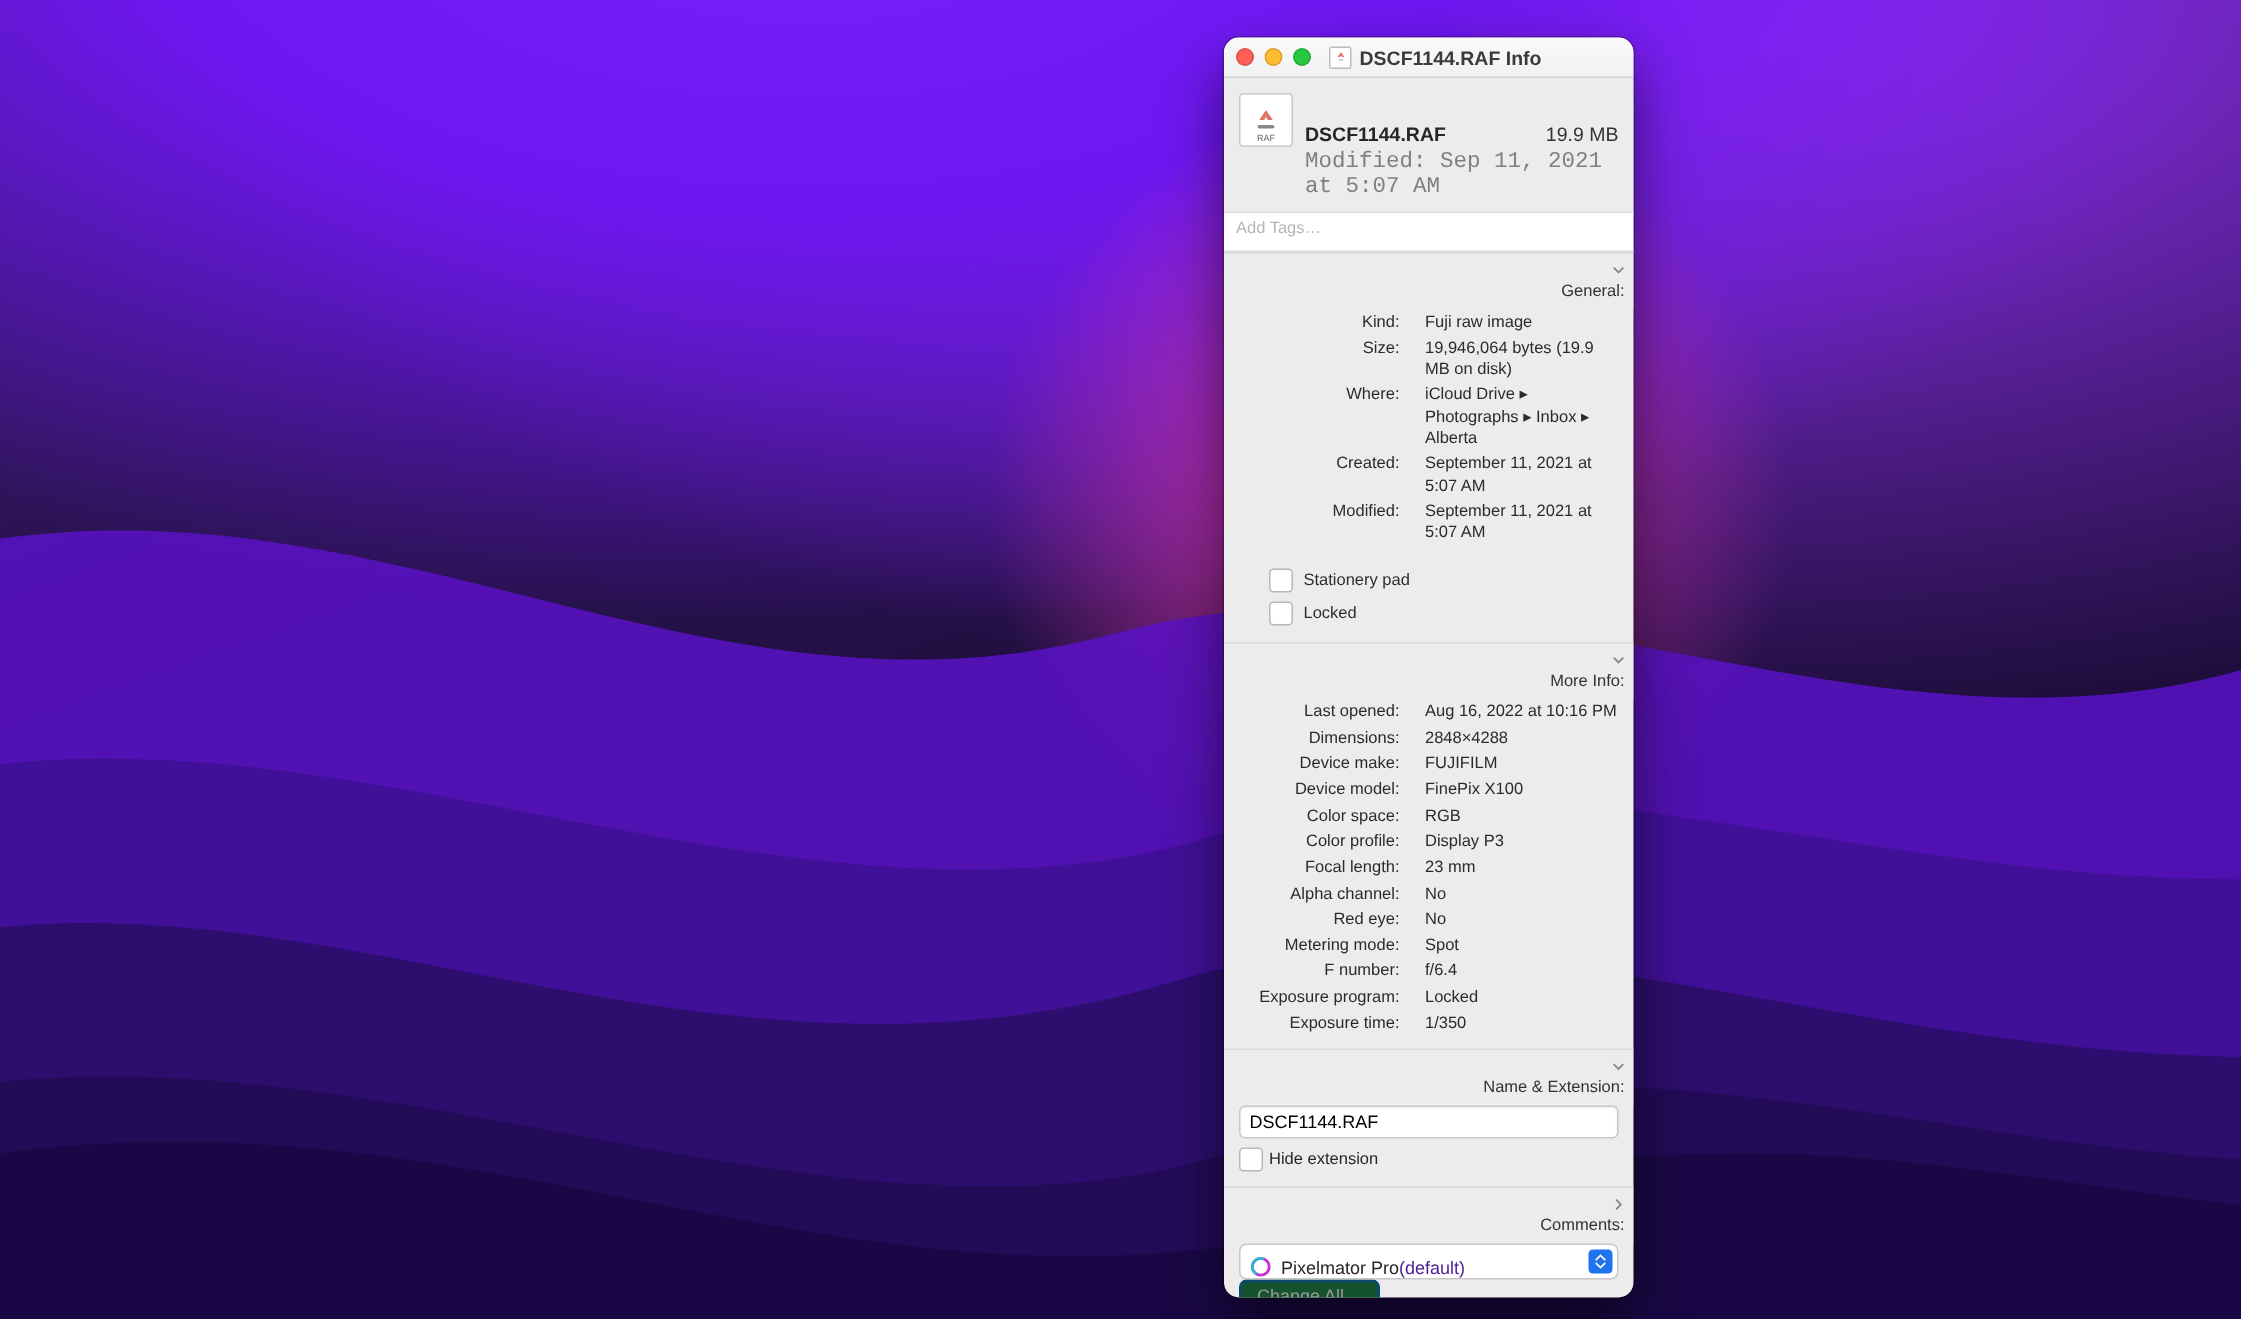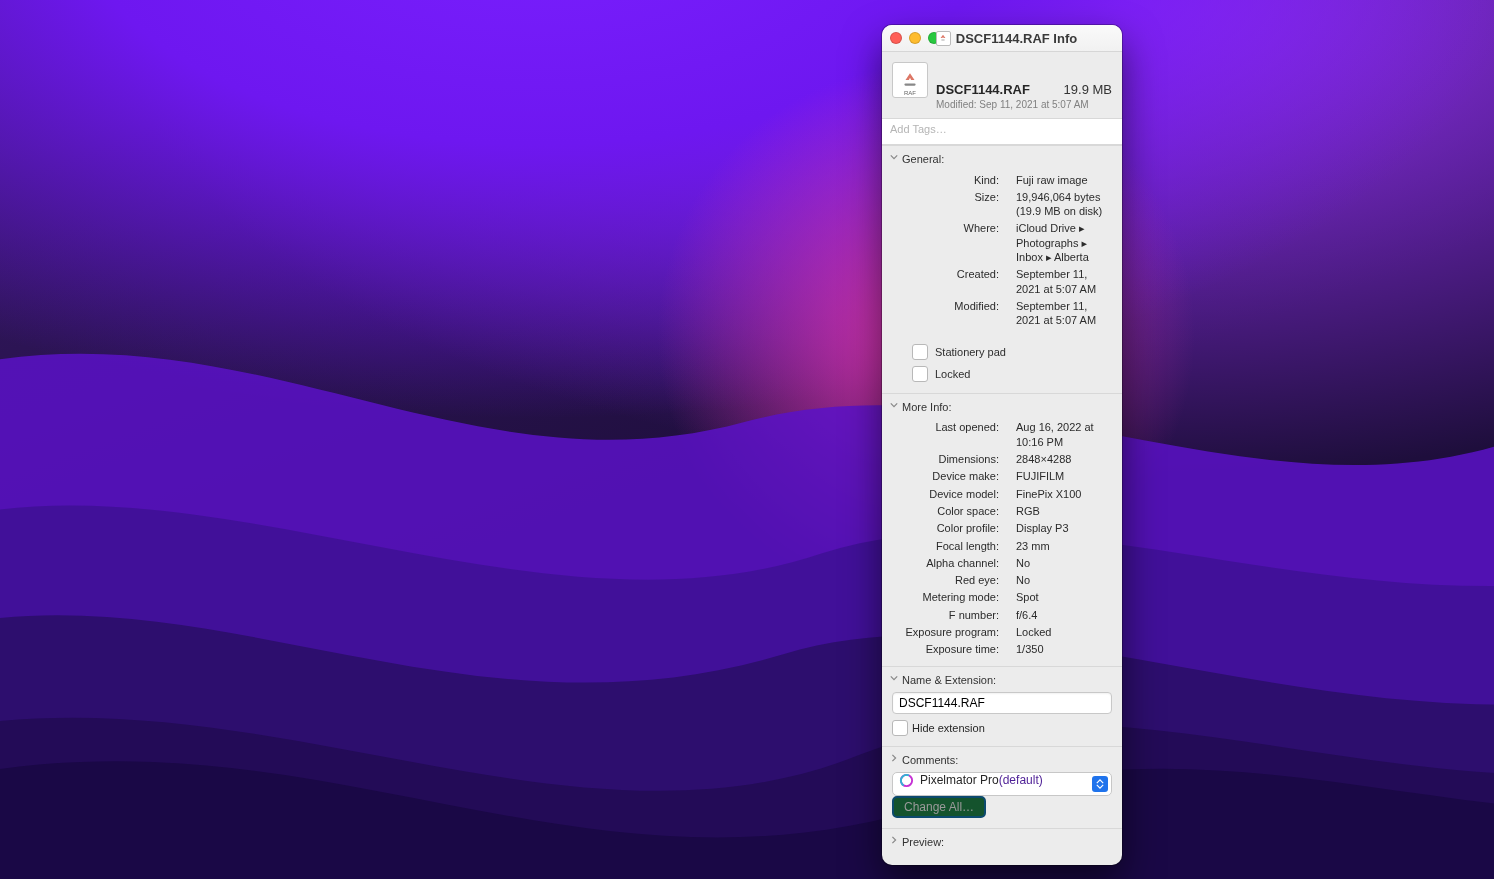--- a/index.html
+++ b/index.html
@@ -25,22 +25,22 @@
     position: absolute; left: -10%; width: 130%; height: 60%;
     z-index: 1;
     mix-blend-mode: normal;
     transform: none;
   }
   .wave path { stroke: none; }
 
   
   .win {
     position: absolute;
-    left: 882px; top: 25px;
-    width: 240px;
+    left: 816px; top: 25px;
+    width: 273px;
     height: 840px;
     border-radius: 10px;
     overflow: hidden;
     box-shadow: 0 18px 38px rgba(0,0,0,.55), 0 0 0 1px rgba(0,0,0,.25);
     background: #ececec;
     font-size: 11px;
     color: #262626;
     z-index: 5;
   }
   .titlebar {
@@ -67,32 +67,33 @@
   .thumb {
     width:34px;height:34px;background:#fff;border:1px solid #c8c8c8;border-radius:3px;
     display:flex;align-items:center;justify-content:center;font-size:8px;color:#888;
     position:relative;
   }
   .thumb svg{position:absolute;width:18px;height:18px;}
   .hdr-text{flex:1;display:flex;flex-direction:column;}
   .hdr-row{display:flex;justify-content:space-between;align-items:baseline;gap:10px;}
   .hdr-title{font-size:13px;font-weight:700;}
   .hdr-size{font-size:13px;color:#333;margin-top:20px;}
-  .hdr-sub{margin-top:2px;font-size:10px;color:#808080;}
+  .hdr-sub{margin-top:2px;font-size:15px;color:#808080;font-family:Liberation Mono, monospace;}
 
   .tags {
     background:#fff; border-top:1px solid #d8d8d8; border-bottom:1px solid #d8d8d8;
     padding:4px 8px; height:17px; color:#b5b5b5;
   }
 
   .section-h {
-    display:flex; align-items:flex-start; gap:4px;
+    display:flex; align-items:flex-end; gap:4px;
     padding:7px 6px 6px 8px; font-size:11px; color:#323232;
     border-top:1px solid #d8d8d8;
     background:#ececec;
+    flex-direction:column;
   }
   .section-h .chev{width:8px;height:8px;display:inline-flex;align-items:center;justify-content:center;color:#888;}
   .section-h.collapsed .chev svg{transform:rotate(-90deg);}
   .sect-label{}
 
   .kv-list{padding:0 10px 8px 10px;}
   .kv{display:flex;align-items:flex-start;gap:17px;padding:1.5px 0;line-height:1.3;}
   .kv .k{flex:0 0 107px; text-align:right; color:#2b2b2b;}
   .kv .v{flex:1; color:#2b2b2b; word-break:break-word;}
 
@@ -106,21 +107,21 @@
     width:100%; box-sizing:border-box; height:22px; padding:3px 6px;
     font-size:12px; border:1px solid #c8c8c8; border-radius:4px; background:#fff;
     box-shadow: inset 0 1px 2px rgba(0,0,0,.06);
   }
   .hide-ext{display:flex;align-items:center;gap:4px;padding:6px 0 0 0;}
   .hide-ext .box{width:14px;height:14px;border:1px solid #b8b8b8;border-radius:3px;background:#fff;}
 
   .open-body{padding:0 10px 10px;}
   .select{
     height:22px;border:1px solid #c7c7c7;border-radius:5px;background:#fff;
-    display:flex;align-items:flex-start;padding:0 22px 0 6px;position:relative;font-size:12px;
+    display:flex;align-items:flex-end;padding:0 22px 0 6px;position:relative;font-size:12px;
   }
   .select .app-ic{width:15px;height:15px;border-radius:3px;background:#fff;display:inline-flex;align-items:center;justify-content:center;margin-right:6px;}
   .select .sel-default{color:#4c1d95;}
   .select .updown{
     position:absolute;right:3px;top:3px;bottom:3px;width:16px;border-radius:3px;
     background:#1f73ec;display:flex;flex-direction:column;align-items:center;justify-content:center;
     color:#fff;
   }
   .select .updown svg{width:8px;height:5px;}
   .open-help{margin:6px 0 8px 0;color:#3a3a3a;line-height:1.3;}

